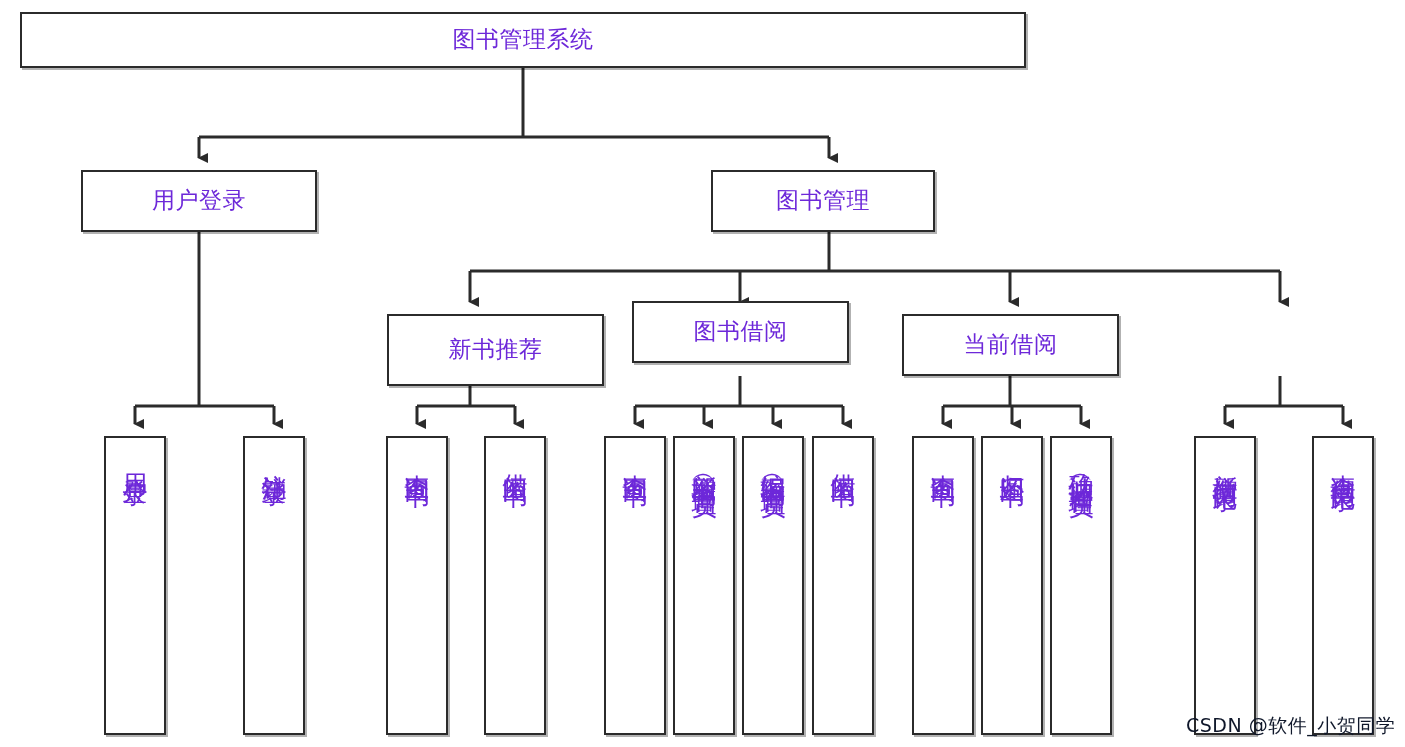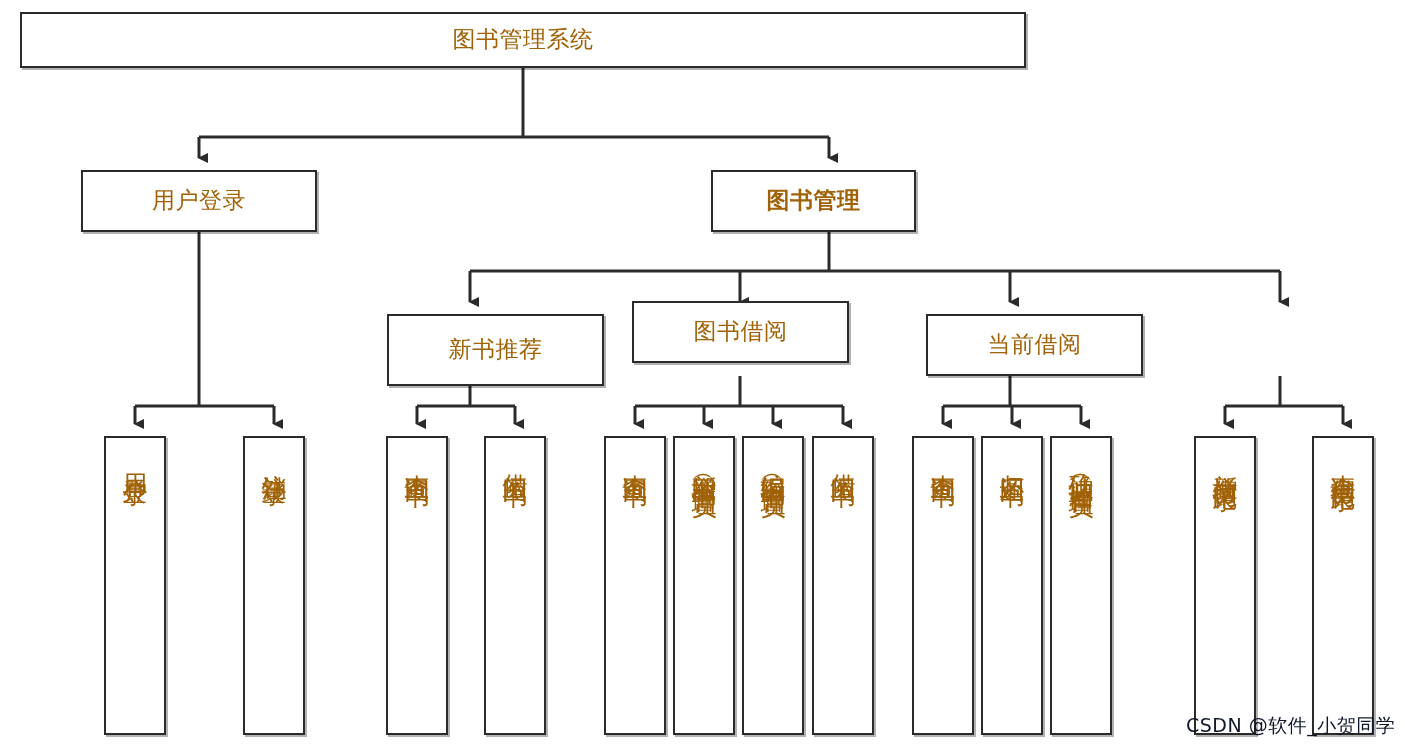--- a/index.html
+++ b/index.html
@@ -31,21 +31,21 @@
     position: absolute;
     box-sizing: border-box;
     background: #ffffff;
     border: 2.5px solid #2b2b2b;
     display: flex;
     align-items: center;
     justify-content: center;
     box-shadow: 2px 2px 0 rgba(0,0,0,0.30);
   }
   .node .label {
-    color: #a16207;
+    color: #6d28d9;
     text-align: center;
     line-height: 1.12;
     letter-spacing: 0.5px;
   }
   .node.horiz .label {
     font-size: 23px;
     writing-mode: horizontal-tb;
   }
   .node.vert {
     align-items: flex-start;
@@ -125,31 +125,31 @@
     </g>
   </svg>
 
   <div class="node horiz" id="node-root" style="left: 20px; top: 12px; width: 1006px; height: 56px;">
     <span class="label">图书管理系统</span>
   </div>
 
   <div class="node horiz" id="node-l1-0" style="left: 81px; top: 170px; width: 236px; height: 62px;">
     <span class="label">用户登录</span>
   </div>
-  <div class="node horiz" id="node-l1-1" style="left: 711px; top: 170px; width: 205px; height: 62px; font-weight: bold;">
+  <div class="node horiz" id="node-l1-1" style="left: 711px; top: 170px; width: 224px; height: 62px;">
     <span class="label">图书管理</span>
   </div>
 
   <div class="node horiz" id="node-l2-0" style="left: 348px; top: 314px; width: 217px; height: 72px; margin-left: 39px;">
     <span class="label">新书推荐</span>
   </div>
   <div class="node horiz" id="node-l2-1" style="left: 632px; top: 301px; width: 217px; height: 62px;">
     <span class="label">图书借阅</span>
   </div>
-  <div class="node horiz" id="node-l2-2" style="left: 902px; top: 314px; width: 217px; height: 62px; margin-left: 24px;">
+  <div class="node horiz" id="node-l2-2" style="left: 902px; top: 314px; width: 217px; height: 62px;">
     <span class="label">当前借阅</span>
   </div>
 
   <div class="node vert" id="node-leaf-0" style="left: 104px; top: 436px; width: 62px; height: 299px;">
     <span class="label">用户登录</span>
   </div>
   <div class="node vert" id="node-leaf-1" style="left: 243px; top: 436px; width: 62px; height: 299px;">
     <span class="label">注销登录</span>
   </div>
   <div class="node vert" id="node-leaf-2" style="left: 386px; top: 436px; width: 62px; height: 299px;">

